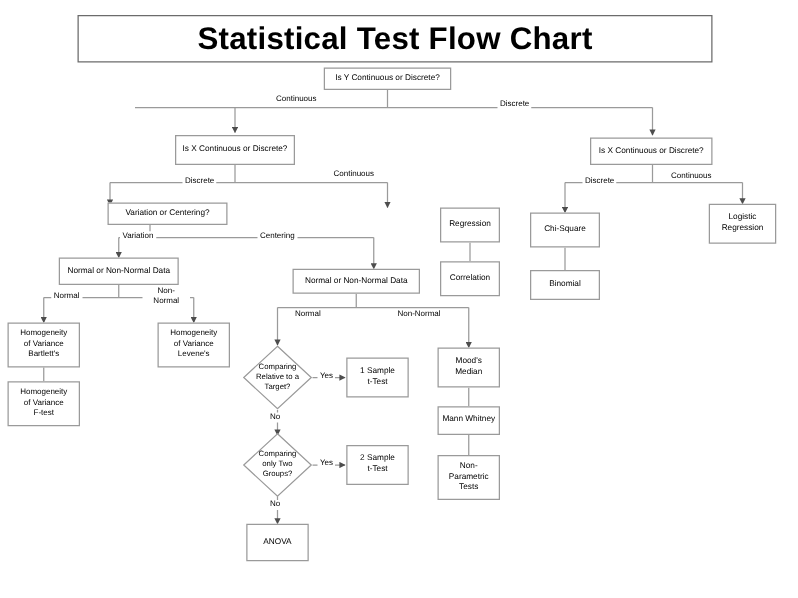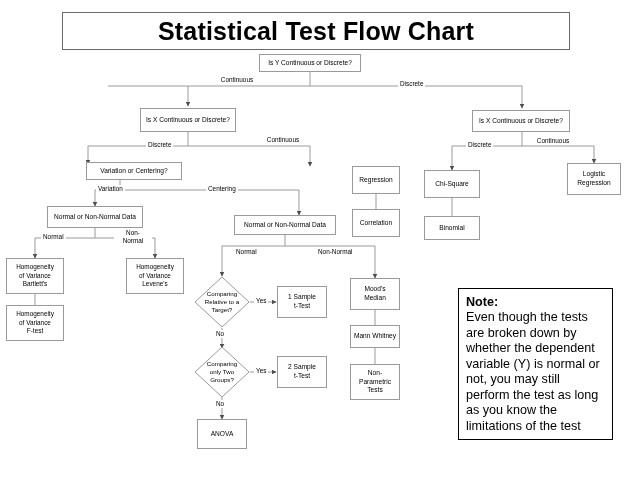--- a/index.html
+++ b/index.html
@@ -273,18 +273,14 @@
 
   <div class="node" style="left:350px; top:278px; width:50px; height:32px; white-space:pre-line;">Mood's
 Median</div>
 
   <div class="node" style="left:350px; top:325px; width:50px; height:23px;">Mann Whitney</div>
 
   <div class="node" style="left:350px; top:364px; width:50px; height:36px; white-space:pre-line;">Non-
 Parametric
 Tests</div>
 
-  <div class="note-box">
-    <span class="note-title">Note:</span>
-    <span class="note-body">Even though the tests are broken down by whether the dependent variable (Y) is normal or not, you may still perform the test as long as you know the limitations of the test</span>
-  </div>
 
 </div>
 
 </body></html>

